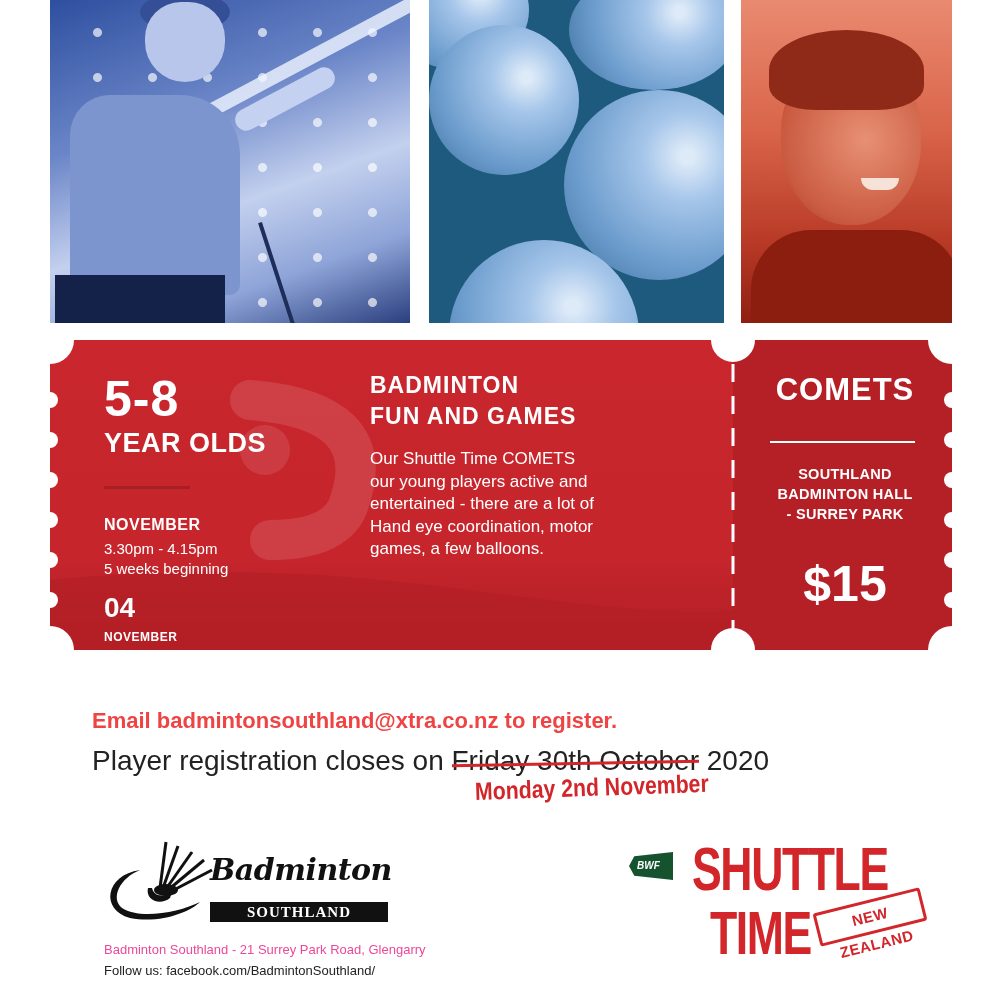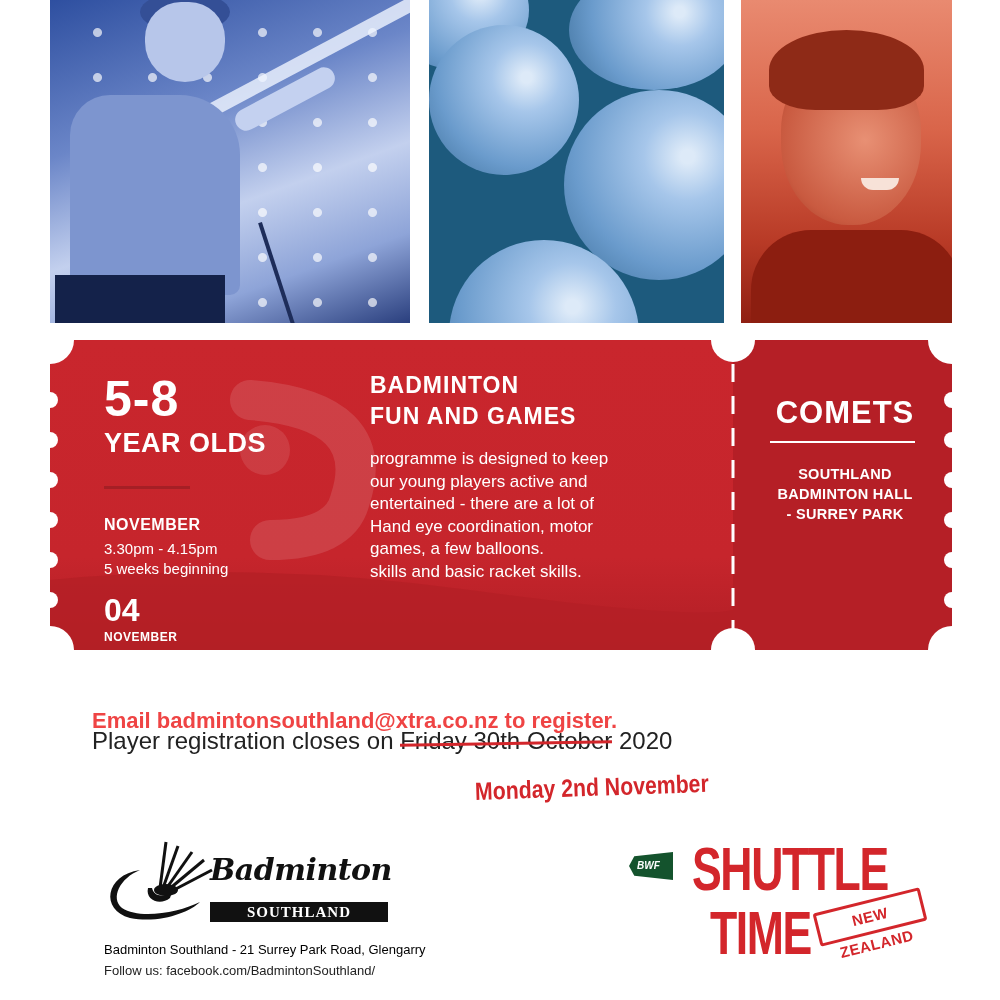--- a/index.html
+++ b/index.html
@@ -46,47 +46,47 @@
   .ticket { position: absolute; left: 50px; top: 340px; width: 902px; height: 310px; }
   .ticket svg { position: absolute; left: 0; top: 0; }
   .t-text { position: absolute; color: #ffffff; }
 
   .age-big { left: 54px; top: 30px; font-family: "Liberation Sans", sans-serif; font-weight: 700; font-size: 50px; letter-spacing: 1px; }
   .age-sub { left: 54px; top: 88px; font-family: "Liberation Sans", sans-serif; font-weight: 700; font-size: 27px; letter-spacing: .5px; }
   .age-rule { position: absolute; left: 54px; top: 146px; width: 86px; height: 3px; background: #a51f25; }
   .day { left: 54px; top: 176px; font-family: "Liberation Sans", sans-serif; font-weight: 700; font-size: 16px; letter-spacing: .5px; }
   .time { left: 54px; top: 200px; font-family: "Liberation Sans", sans-serif; font-size: 15px; }
   .weeks { left: 54px; top: 220px; font-family: "Liberation Sans", sans-serif; font-size: 15px; }
-  .date-num { left: 54px; top: 252px; font-family: "Liberation Sans", sans-serif; font-weight: 700; font-size: 32px; }
+  .date-num { left: 54px; top: 252px; font-family: "Liberation Sans", sans-serif; font-weight: 700; font-size: 28px; }
   .date-month { left: 54px; top: 290px; font-family: "Liberation Sans", sans-serif; font-weight: 700; font-size: 12px; letter-spacing: .5px; }
 
   .head1 { left: 320px; top: 32px; font-family: "Liberation Sans", sans-serif; font-weight: 700; font-size: 23px; letter-spacing: 1px; }
   .head2 { left: 320px; top: 63px; font-family: "Liberation Sans", sans-serif; font-weight: 700; font-size: 23px; letter-spacing: 1px; }
   .desc { left: 320px; top: 108px; width: 380px; font-family: "Liberation Sans", sans-serif; font-size: 17px; line-height: 22.5px; }
   .desc span { display: block; white-space: nowrap; }
 
-  .comets { left: 700px; width: 190px; top: 55px; text-align: center; font-family: "Liberation Sans", sans-serif; font-weight: 700; font-size: 31px; letter-spacing: 1px; }
+  .comets { left: 700px; width: 190px; top: 32px; text-align: center; font-family: "Liberation Sans", sans-serif; font-weight: 700; font-size: 31px; letter-spacing: 1px; }
   .stub-rule { position: absolute; left: 720px; top: 101px; width: 145px; height: 2px; background: #ffffff; }
   .venue { left: 700px; width: 190px; top: 124px; text-align: center; font-family: "Liberation Sans", sans-serif; font-weight: 700; font-size: 14.5px; line-height: 20px; letter-spacing: .3px; }
   .venue span { display: block; }
   .price { left: 700px; width: 190px; top: 215px; text-align: center; font-family: "Liberation Sans", sans-serif; font-weight: 700; font-size: 50px; }
 
   
   .email { position: absolute; left: 92px; top: 708px; font-family: "Liberation Sans", sans-serif; font-weight: 700; font-size: 22px; color: #ef4444; white-space: nowrap; }
-  .closes { position: absolute; left: 92px; top: 727px; font-family: "Liberation Sans", sans-serif; font-size: 24px; color: #222222; white-space: nowrap; text-align: right; }
+  .closes { position: absolute; left: 92px; top: 745px; font-family: "Liberation Sans", sans-serif; font-size: 28px; color: #222222; white-space: nowrap; text-align: right; }
   .struck { position: relative; display: inline-block; }
   .struck::after { content: ""; position: absolute; left: 0; right: 0; top: 52%; height: 3px; background: #d3262b; transform: rotate(-1deg); }
   .new-date { position: absolute; left: 475px; top: 777px; font-family: "Liberation Sans Narrow", "Liberation Sans", sans-serif; font-weight: 700; font-size: 25px; color: #d3262b; transform: rotate(-2deg) scaleX(.85); transform-origin: left center; white-space: nowrap; }
 
   
   .logo { position: absolute; left: 100px; top: 840px; width: 300px; height: 85px; }
   .logo-script { position: absolute; left: 110px; top: 12px; font-family: "DejaVu Serif", serif; font-style: italic; font-weight: 700; font-size: 30px; color: #111; letter-spacing: -.5px; }
   .logo-bar { position: absolute; left: 110px; top: 62px; width: 178px; height: 20px; background: #111; color: #fff; text-align: center;
     font-family: "Liberation Serif", serif; font-weight: 700; font-size: 15px; letter-spacing: 1px; line-height: 20px; }
-  .addr { position: absolute; left: 104px; top: 942px; font-family: "Liberation Sans", sans-serif; font-size: 13px; color: #000000; white-space: nowrap; }
+  .addr { position: absolute; left: 104px; top: 942px; font-family: "Liberation Sans", sans-serif; font-size: 13px; color: #ec4899; white-space: nowrap; }
   .follow { position: absolute; left: 104px; top: 963px; font-family: "Liberation Sans", sans-serif; font-size: 13px; color: #222; white-space: nowrap; }
 
   
   .bwf { position: absolute; left: 629px; top: 852px; width: 44px; height: 28px; background: #14532d;
     clip-path: polygon(12% 15%, 100% 0, 100% 100%, 12% 85%, 0 50%); color: #fff; font-family: "Liberation Sans", sans-serif;
     font-weight: 700; font-style: italic; font-size: 10px; line-height: 28px; padding-left: 8px; }
   .st-shuttle { position: absolute; left: 692px; top: 838px; font-family: "Liberation Sans", sans-serif; font-weight: 700; font-size: 62px;
     color: #d3262b; letter-spacing: -2px; transform: scaleX(.72); transform-origin: left top; line-height: 62px; }
   .st-time { position: absolute; left: 710px; top: 902px; font-family: "Liberation Sans", sans-serif; font-weight: 700; font-size: 62px;
     color: #d3262b; letter-spacing: -2px; transform: scaleX(.72); transform-origin: left top; line-height: 62px; }
@@ -172,35 +172,35 @@
   <div class="age-rule"></div>
   <div class="t-text day">NOVEMBER</div>
   <div class="t-text time">3.30pm - 4.15pm</div>
   <div class="t-text weeks">5 weeks beginning</div>
   <div class="t-text date-num">04</div>
   <div class="t-text date-month">NOVEMBER</div>
 
   <div class="t-text head1">BADMINTON</div>
   <div class="t-text head2">FUN AND GAMES</div>
   <div class="t-text desc">
-    <span>programme is designed to keep</span>
+    <span>Our Shuttle Time COMETS</span>
     <span>our young players active and</span>
     <span>entertained - there are a lot of</span>
     <span>Hand eye coordination, motor</span>
     <span>games, a few balloons.</span>
-    <span>skills and basic racket skills.</span>
   </div>
 
   <div class="t-text comets">COMETS</div>
   <div class="stub-rule"></div>
   <div class="t-text venue">
     <span>SOUTHLAND</span>
     <span>BADMINTON HALL</span>
     <span>- SURREY PARK</span>
   </div>
+  <div class="t-text price">$15</div>
 </div>
 
 <div class="email">Email badmintonsouthland@xtra.co.nz to register.</div>
 <div class="closes">
   <span>Player registration closes on </span><span class="struck">Friday 30th October</span><span> 2020</span>
 </div>
 <div class="new-date">Monday 2nd November</div>
 
 <div class="logo">
   <svg width="120" height="85" viewBox="0 0 120 85" style="position:absolute;left:0;top:0;">

